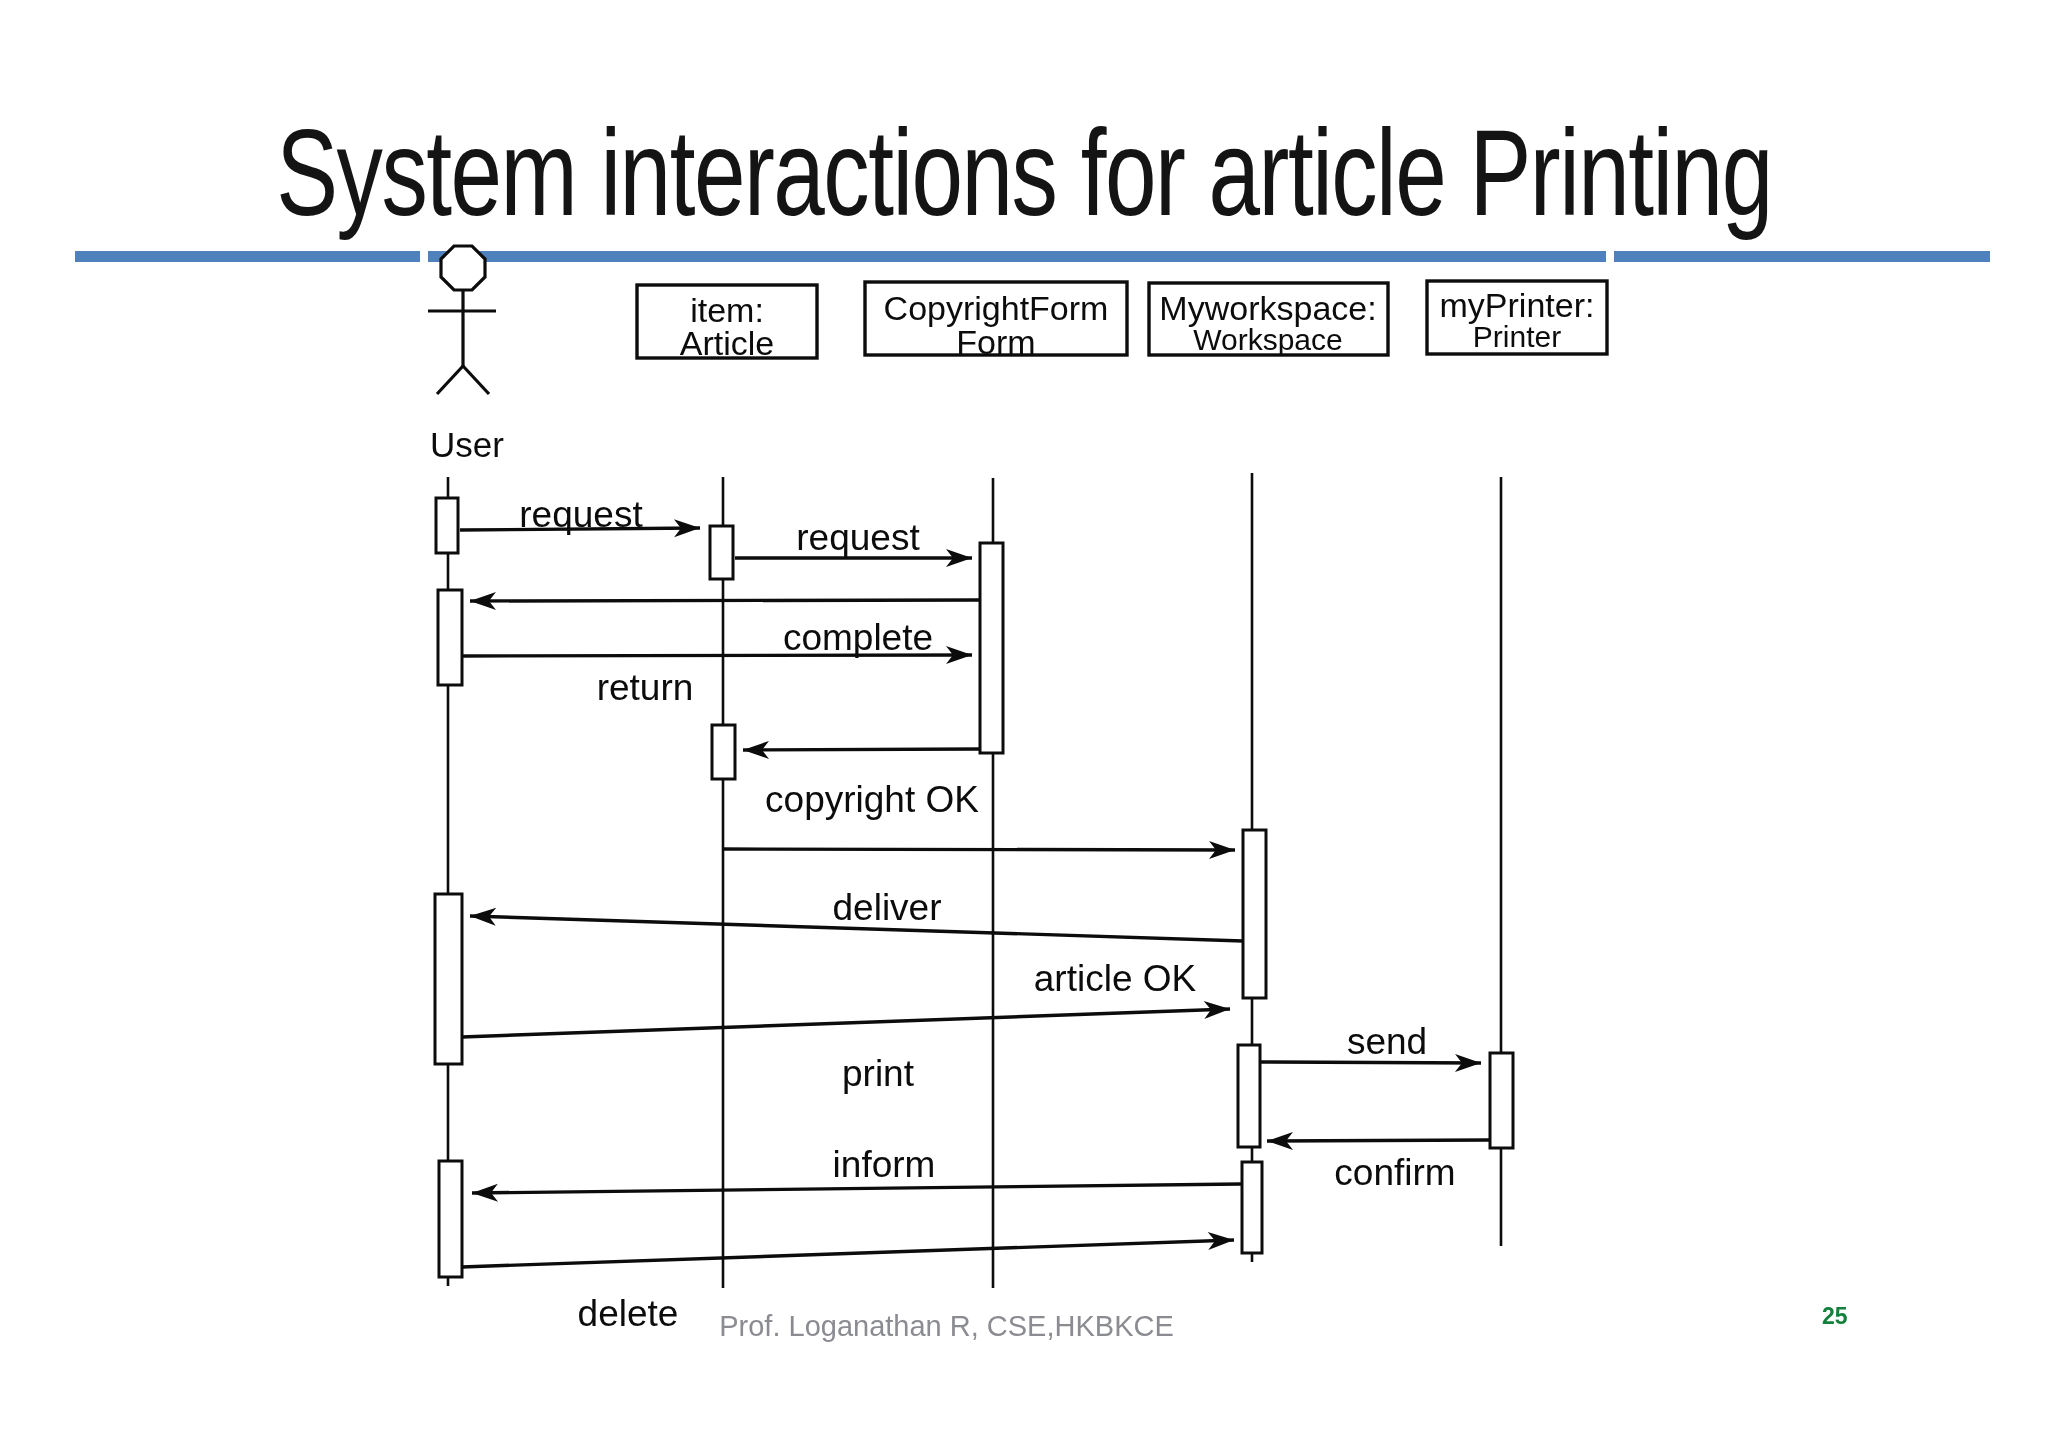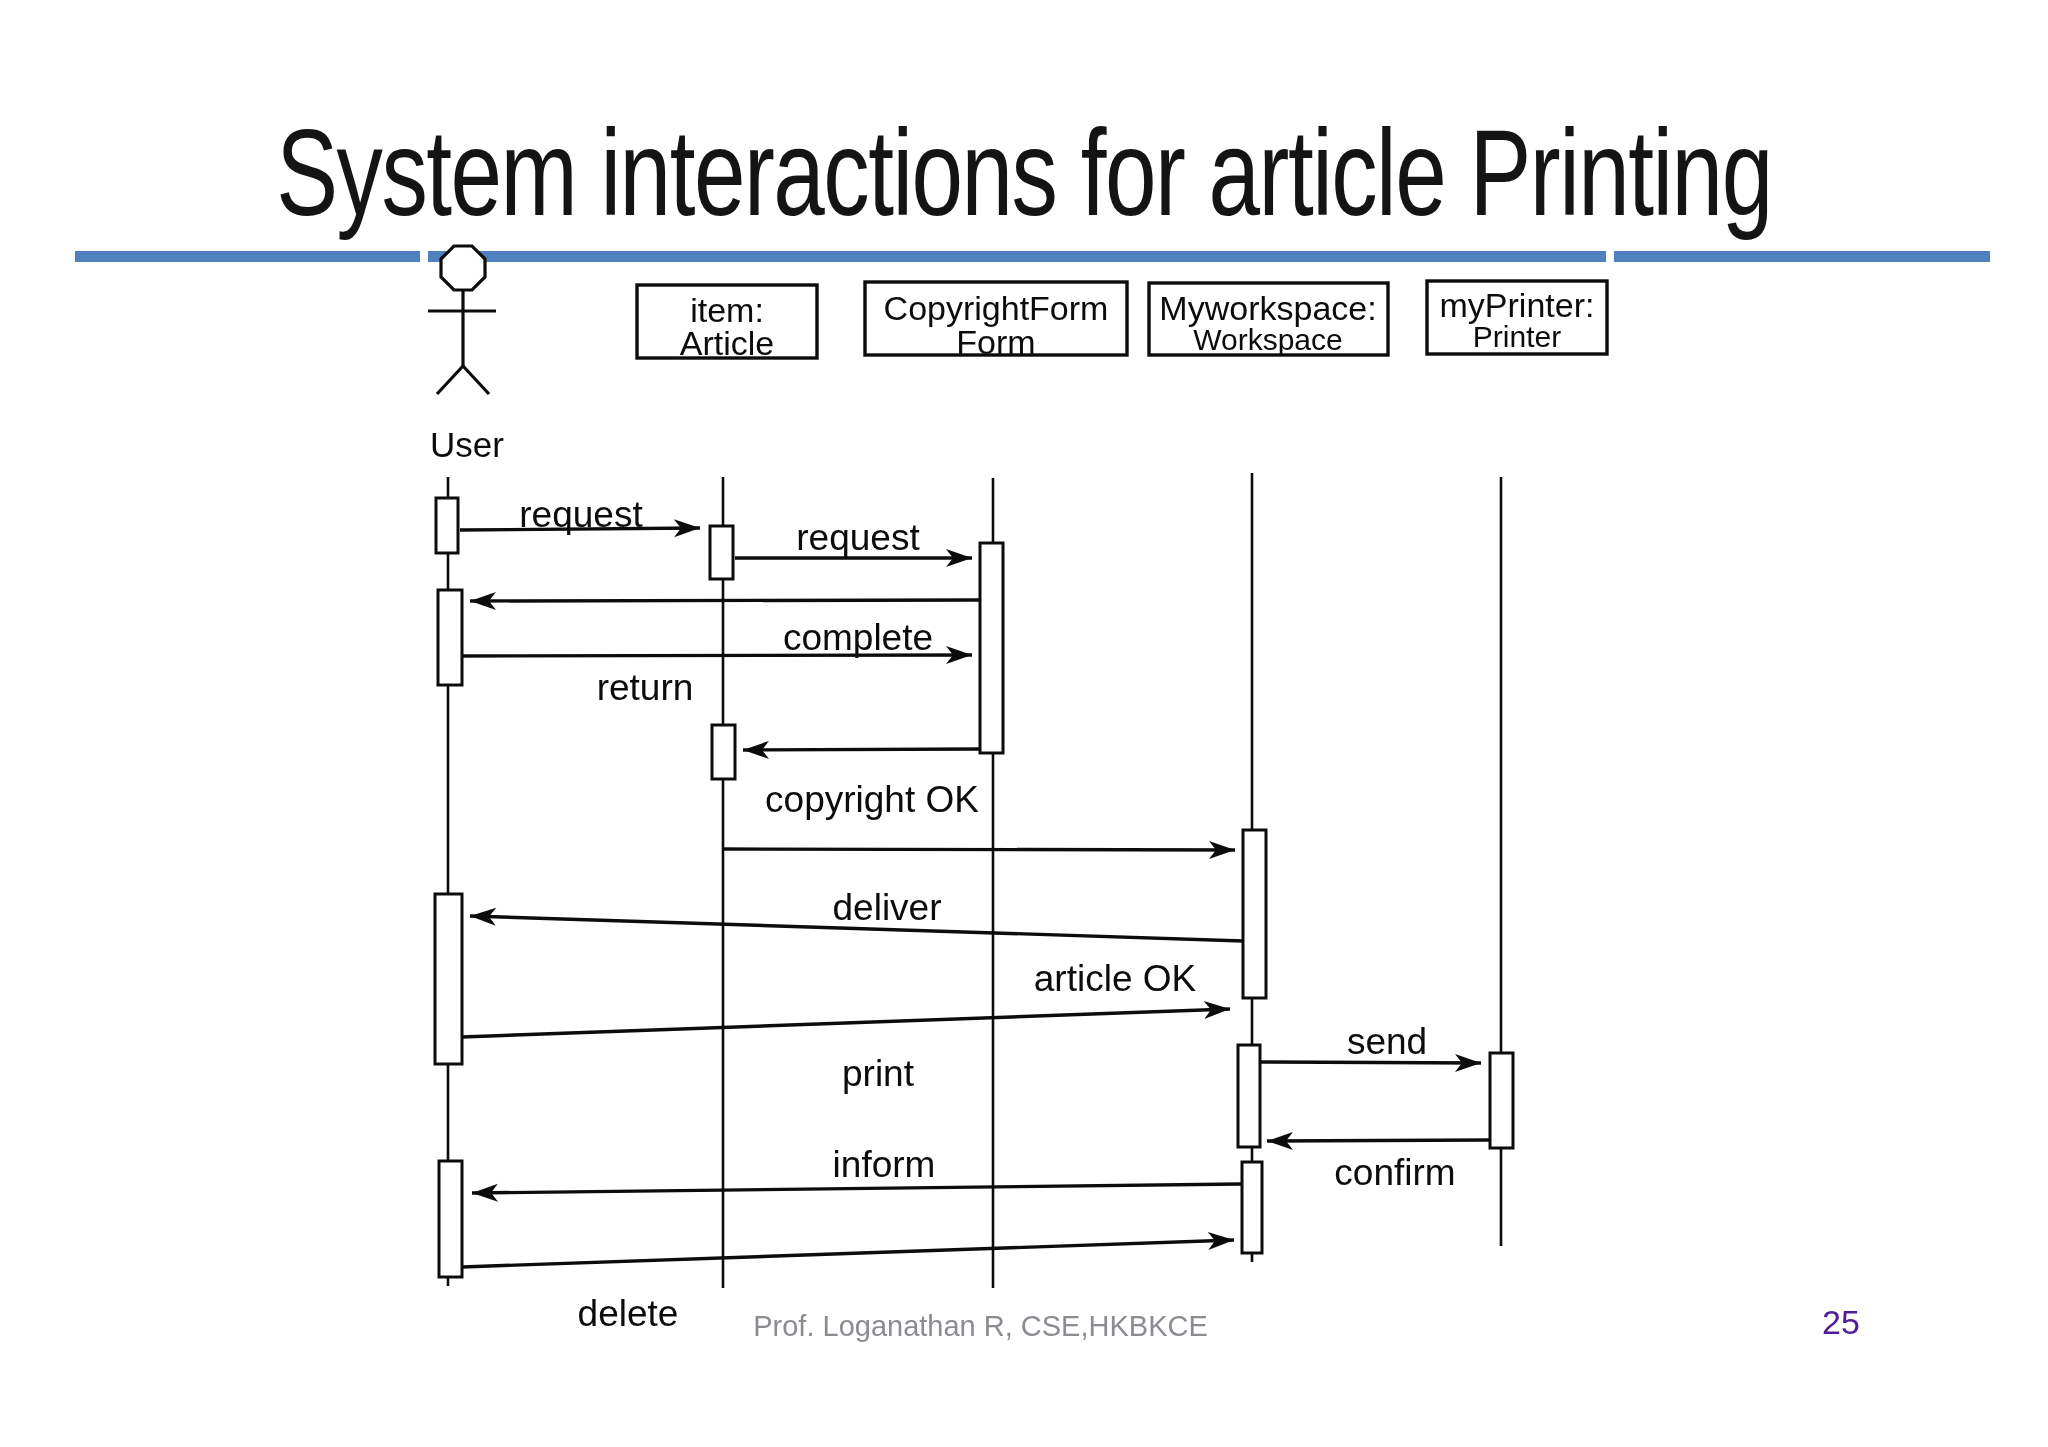--- a/index.html
+++ b/index.html
@@ -25,25 +25,25 @@
   .obj-line2-sm{font-size:30px;}
   .actor-label{font-size:35px;}
   .lifeline{stroke:#0c0c0c;stroke-width:2.6;}
   .msg{stroke:#0c0c0c;stroke-width:3.4;fill:none;}
   .actbar{fill:#ffffff;stroke:#0c0c0c;stroke-width:3;}
   .objbox{fill:#ffffff;stroke:#0c0c0c;stroke-width:3.4;}
   .actor-stroke{stroke:#0c0c0c;stroke-width:3.2;fill:none;}
   .actor-head{fill:#ffffff;stroke:#0c0c0c;stroke-width:3.2;}
   .footer-credit{
     position:absolute;top:1310px;left:0;width:1893px;text-align:center;
-    font-size:29px;color:#8b8c91;margin-left:34px;
+    font-size:29px;color:#8b8c91;
   }
   .page-number{
     position:absolute;top:1303px;left:1822px;width:60px;
-    font-size:34px;color:#4c1d95;
+    font-size:23px;color:#15803d;font-weight:bold;
   }
 </style>
 </head>
 <body>
 
 <div class="slide-title">System interactions for article Printing</div>
 
 <div class="bar-seg bar-a"></div>
 <div class="bar-seg bar-b"></div>
 <div class="bar-seg bar-c"></div>

